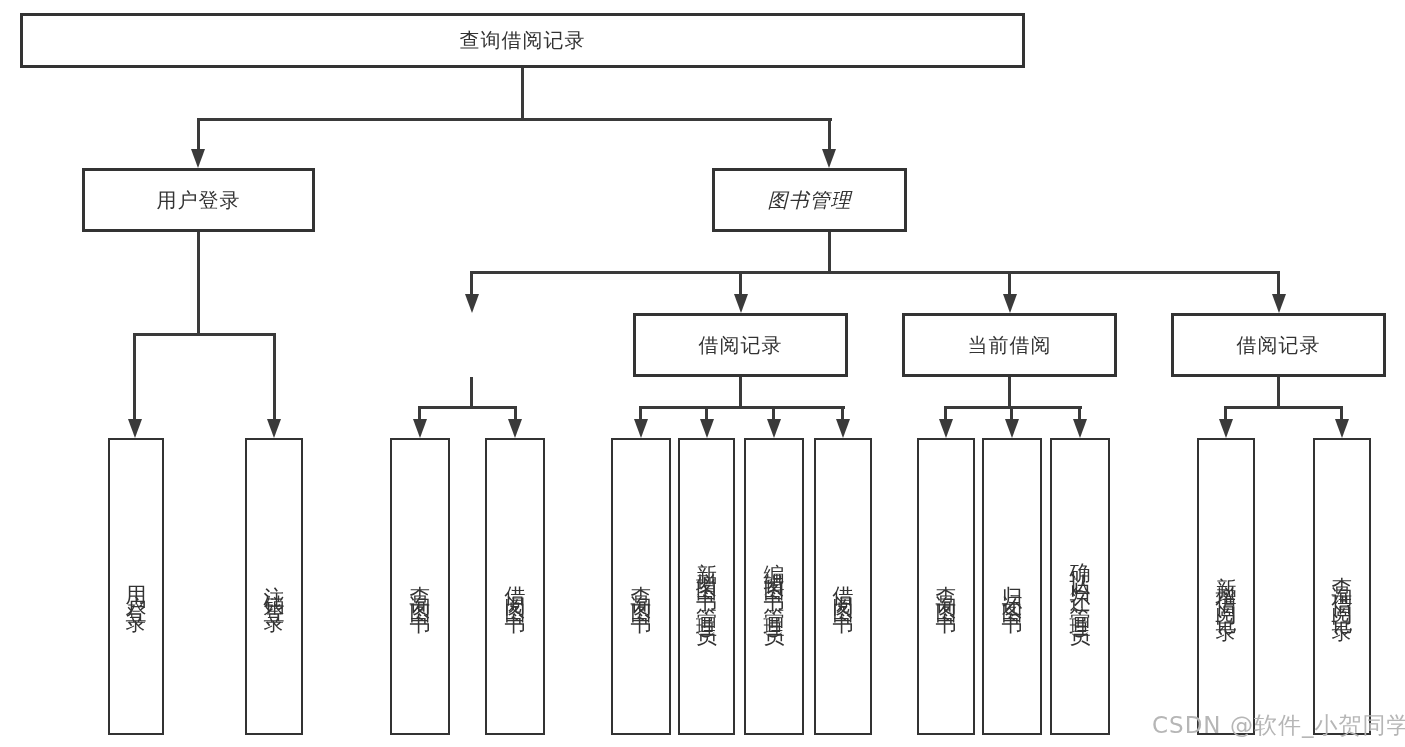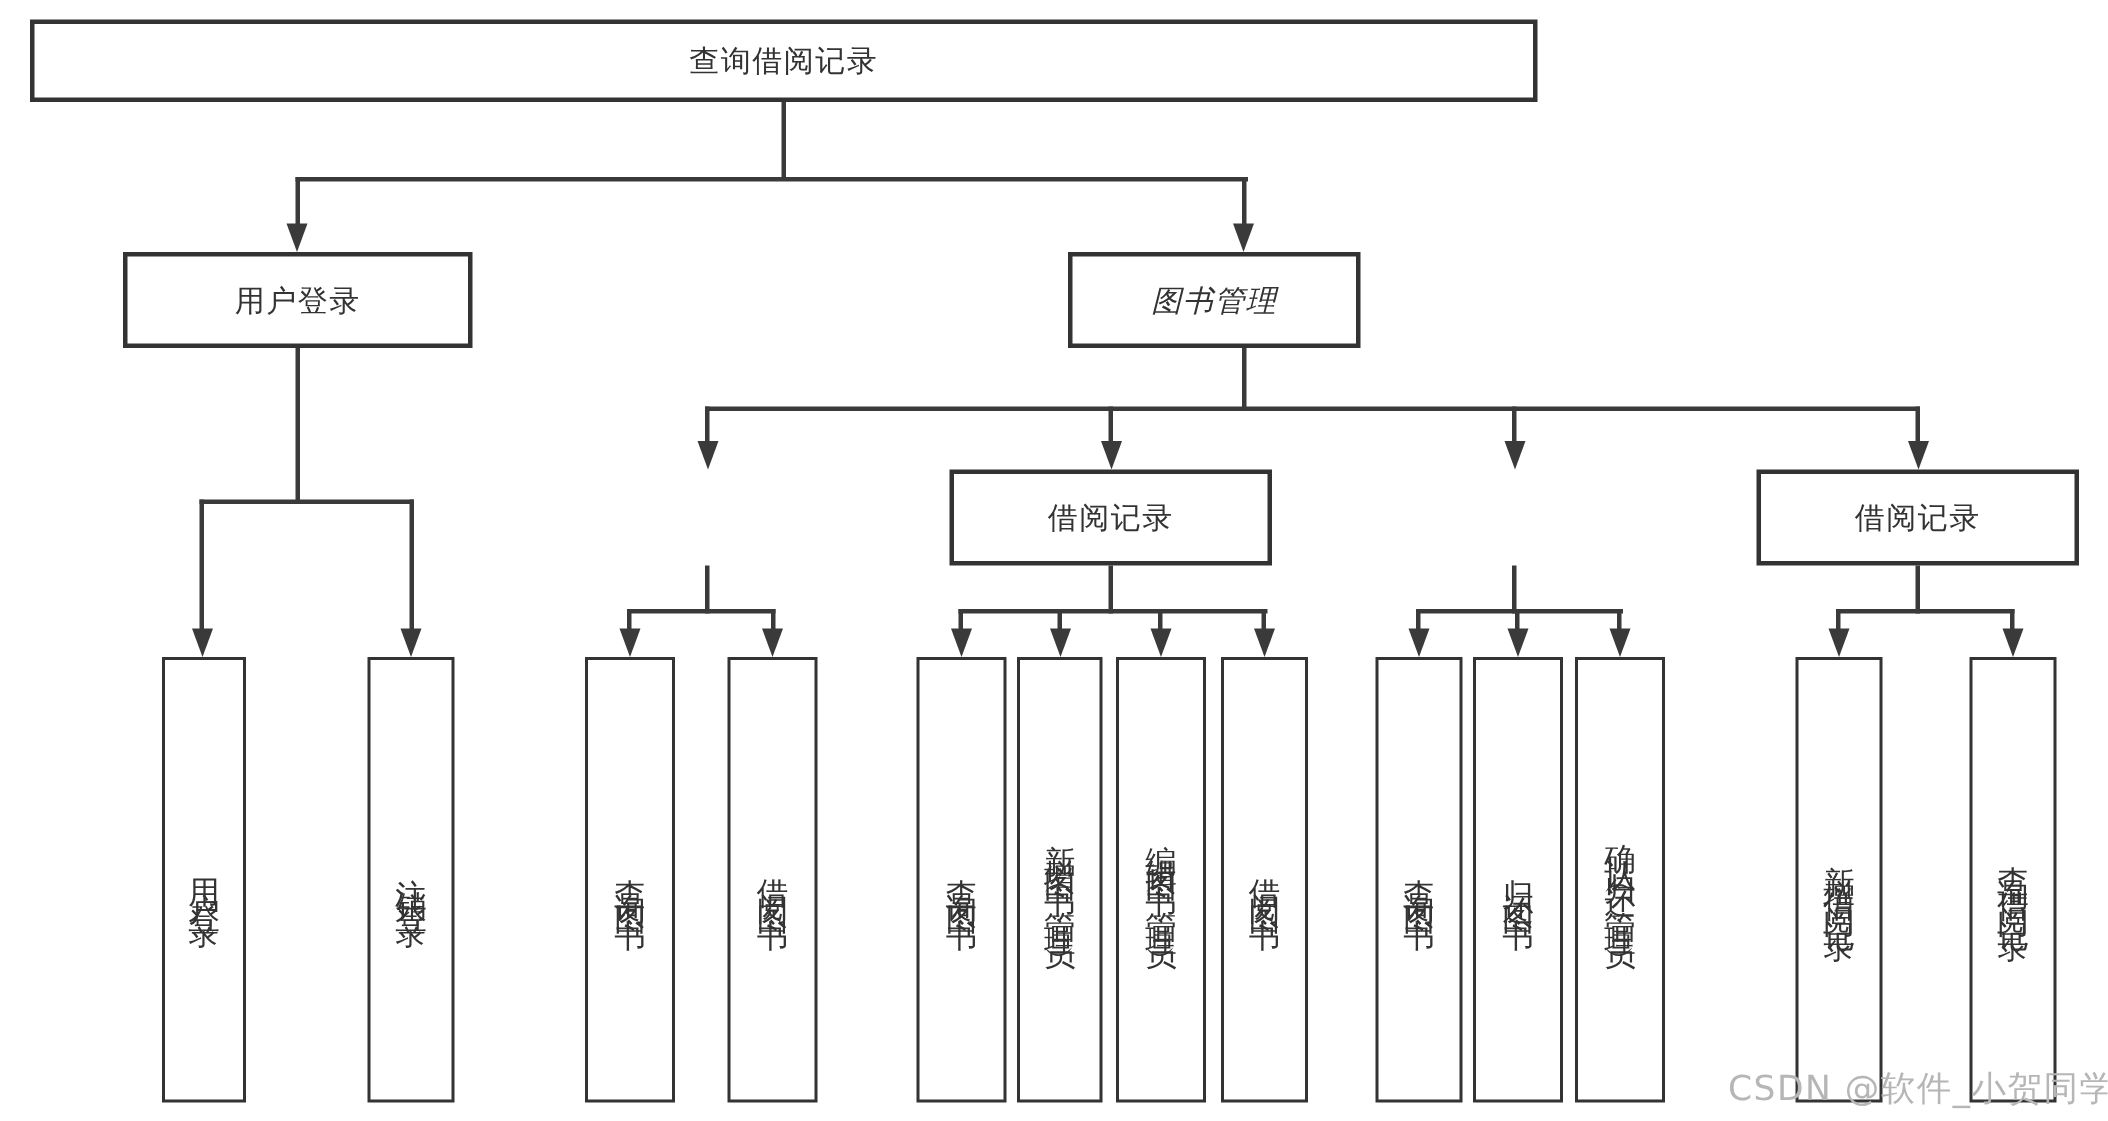--- a/index.html
+++ b/index.html
@@ -72,20 +72,23 @@
   <div class="arrow" style="left:465px;top:294px;"></div>
   <div class="vline" style="left:739px;top:271px;height:27px;"></div>
   <div class="arrow" style="left:734px;top:294px;"></div>
   <div class="vline" style="left:1008px;top:271px;height:27px;"></div>
   <div class="arrow" style="left:1003px;top:294px;"></div>
   <div class="vline" style="left:1277px;top:271px;height:27px;"></div>
   <div class="arrow" style="left:1272px;top:294px;"></div>
 
   <div class="node" style="left:633px;top:313px;width:215px;height:64px;">
     <span>借阅记录</span>
+  </div>
+  <div class="node" style="left:902px;top:313px;width:215px;height:64px;">
+    <span>当前借阅</span>
   </div>
   <div class="node" style="left:1171px;top:313px;width:215px;height:64px;">
     <span>借阅记录</span>
   </div>
 
   <div class="vline" style="left:470px;top:377px;height:32px;"></div>
   <div class="hline" style="left:418px;top:406px;width:99px;"></div>
   <div class="vline" style="left:418px;top:406px;height:16px;"></div>
   <div class="arrow" style="left:413px;top:419px;"></div>
   <div class="vline" style="left:514px;top:406px;height:16px;"></div>

